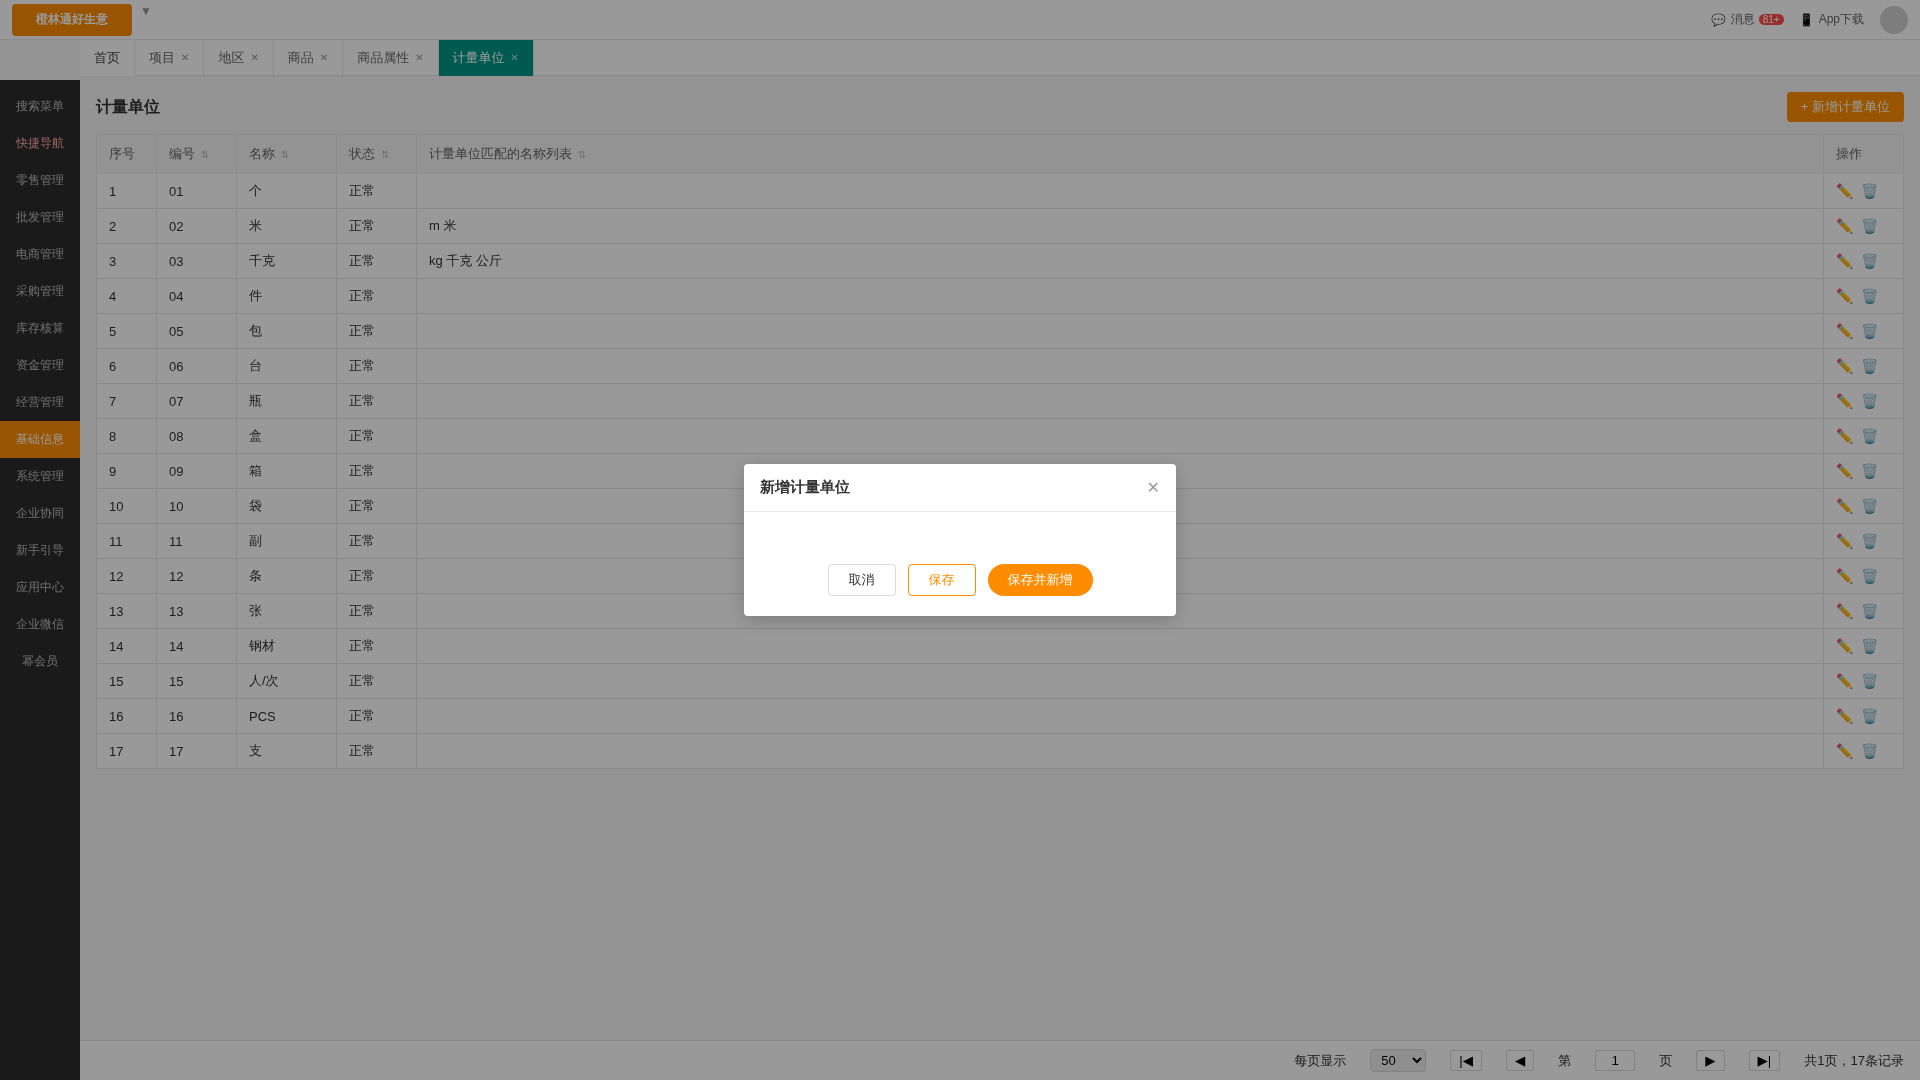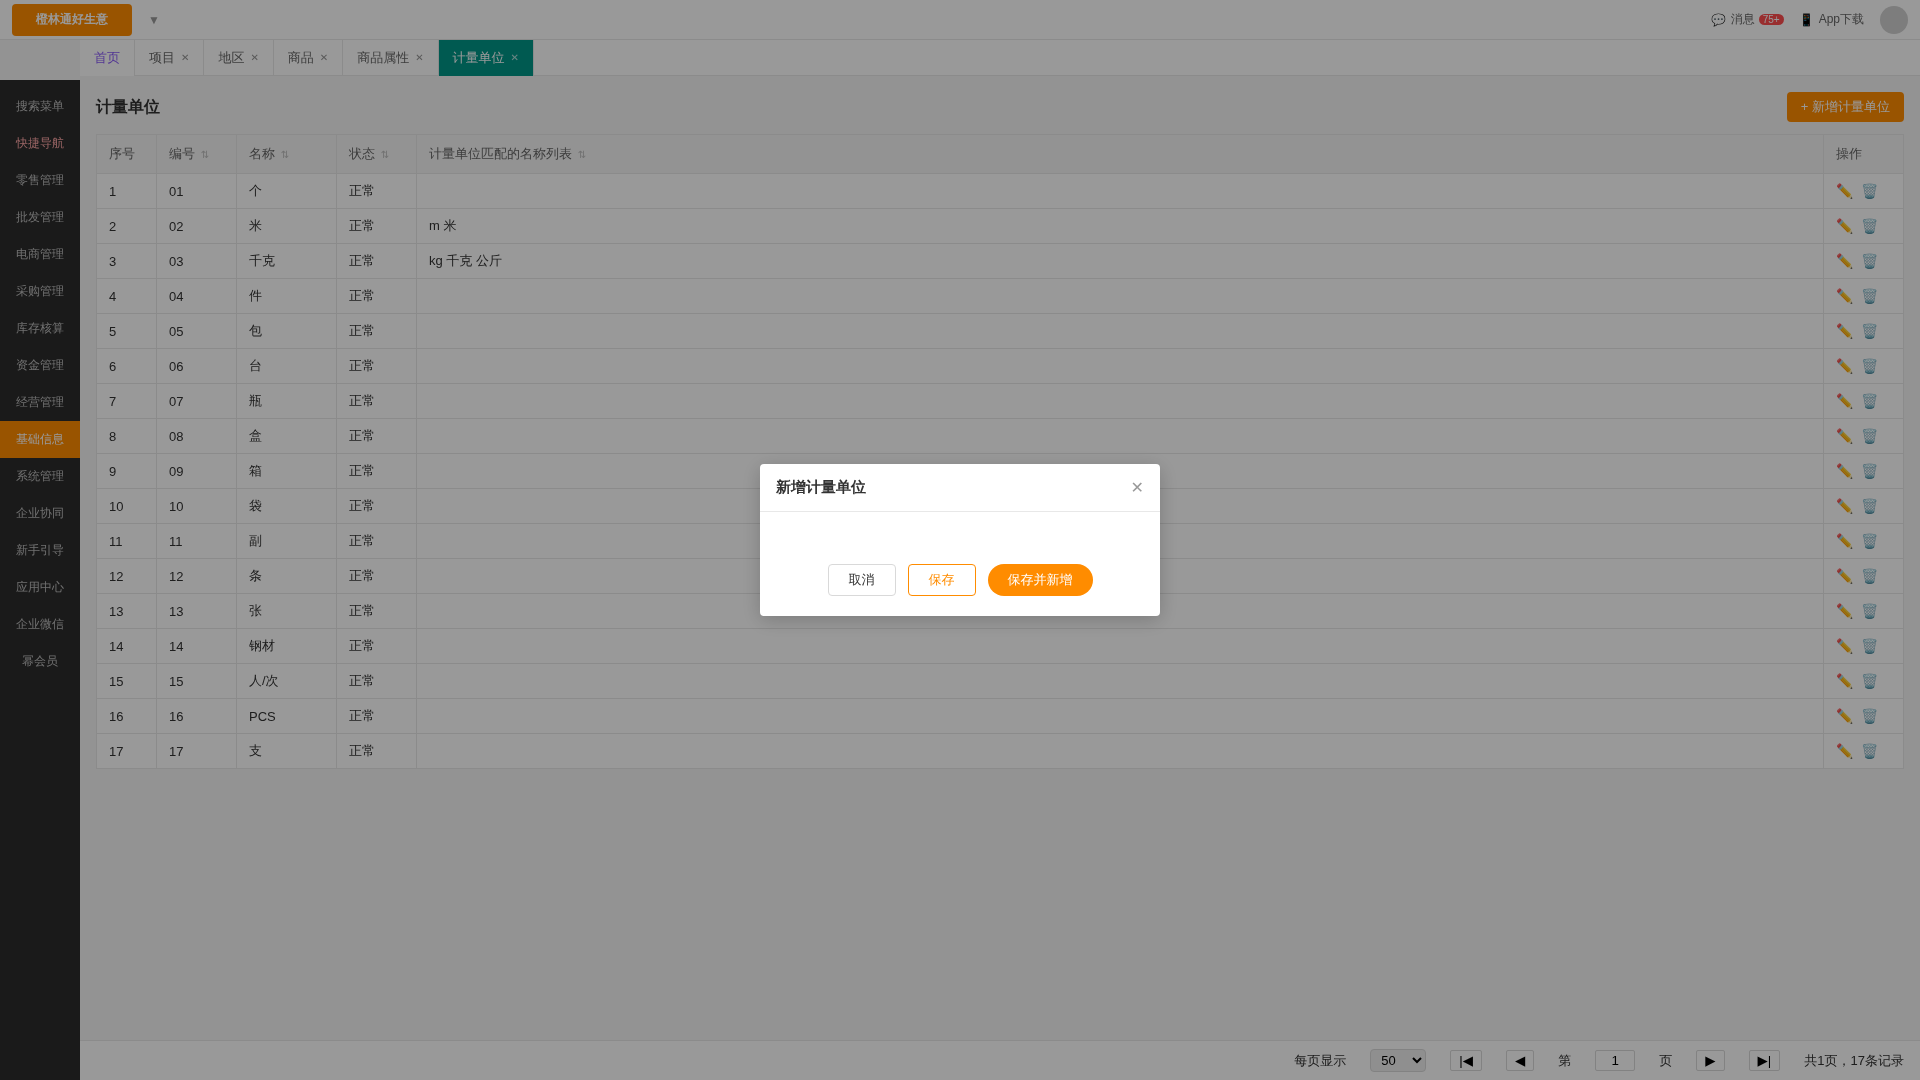--- a/index.html
+++ b/index.html
@@ -1,20 +1,20 @@
 <!DOCTYPE html>
 <html><head>
   <meta charset="utf-8">
   <style>
     * { box-sizing: border-box; margin: 0; padding: 0; }
     body { font-family: 'Microsoft YaHei', Arial, sans-serif; font-size: 13px; background: #f5f5f5; color: #333; height: 1080px; width: 1920px; overflow: hidden; display: flex; flex-direction: column; }
 
     
     .header { height: 40px; background: #fff; display: flex; align-items: center; justify-content: space-between; padding: 0 12px; border-bottom: 1px solid #e8e8e8; flex-shrink: 0; }
-    .header-left { display: flex; align-items: center; gap: 8px; }
+    .header-left { display: flex; align-items: flex-start; }
     .logo { width: 120px; height: 32px; background: #ff8c00; border-radius: 4px; display: flex; align-items: center; justify-content: center; color: #fff; font-weight: bold; font-size: 12px; }
     .header-right { display: flex; align-items: center; gap: 16px; }
     .header-btn { display: flex; align-items: center; gap: 4px; font-size: 12px; color: #666; cursor: pointer; }
     .badge { background: #ff4d4f; color: #fff; border-radius: 10px; padding: 0 4px; font-size: 10px; }
     .avatar { width: 28px; height: 28px; border-radius: 50%; background: #d0d0d0; }
 
     
     .main-layout { display: flex; flex: 1; overflow: hidden; }
 
     
@@ -25,21 +25,21 @@
     .sidebar-nav { color: #fca5a5; font-size: 12px; padding: 10px 4px; text-align: center; cursor: pointer; }
 
     
     .content-area { flex: 1; display: flex; flex-direction: column; overflow: hidden; }
 
     
     .tabs { height: 36px; background: #fff; display: flex; align-items: center; border-bottom: 1px solid #e8e8e8; padding: 0 0; flex-shrink: 0; }
     .tab { display: flex; align-items: center; padding: 0 14px; height: 36px; font-size: 13px; cursor: pointer; color: #666; border-right: 1px solid #e8e8e8; gap: 6px; white-space: nowrap; }
     .tab.active { background: #009688; color: #fff; }
     .tab .close-icon { font-size: 10px; opacity: 0.7; }
-    .tab.home { background: #fff; color: #8b5cf6; }
+    .tab.home { background: #fff; color: #404040; }
 
     
     .page-content { flex: 1; padding: 16px; overflow: auto; position: relative; }
 
     
     .page-title-bar { display: flex; align-items: center; justify-content: space-between; margin-bottom: 12px; }
     .page-title { font-size: 16px; font-weight: bold; color: #333; }
     .add-btn { background: #ff8c00; color: #fff; border: none; padding: 6px 14px; border-radius: 4px; cursor: pointer; font-size: 13px; }
 
     
@@ -52,21 +52,21 @@
     .sort-icon { color: #bbb; font-size: 10px; margin-left: 2px; }
 
     
     .footer { height: 40px; background: #fff; border-top: 1px solid #e8e8e8; display: flex; align-items: center; justify-content: flex-end; padding: 0 16px; gap: 24px; font-size: 13px; flex-shrink: 0; }
     .footer-select { border: 1px solid #d9d9d9; padding: 2px 6px; border-radius: 4px; font-size: 13px; }
     .footer-btn { border: 1px solid #d9d9d9; background: #fff; padding: 2px 8px; cursor: pointer; border-radius: 2px; }
     .footer-input { width: 40px; border: 1px solid #d9d9d9; text-align: center; padding: 2px 4px; border-radius: 2px; }
 
     
     .modal-overlay { position: fixed; top: 0; left: 0; width: 100%; height: 100%; background: rgba(0,0,0,0.4); display: flex; align-items: center; justify-content: center; z-index: 1000; }
-    .modal { background: #fff; border-radius: 4px; width: 400px; box-shadow: 0 4px 20px rgba(0,0,0,0.2); }
+    .modal { background: #fff; border-radius: 4px; width: 432px; box-shadow: 0 4px 20px rgba(0,0,0,0.2); }
     .modal-header { padding: 14px 16px; border-bottom: 1px solid #e8e8e8; display: flex; align-items: center; justify-content: space-between; }
     .modal-title { font-size: 15px; font-weight: bold; color: #333; }
     .modal-close { cursor: pointer; color: #999; font-size: 16px; }
     .modal-body { padding: 24px 24px 16px; }
     .form-row { display: flex; align-items: center; margin-bottom: 20px; }
     .form-label { width: 60px; text-align: right; margin-right: 12px; font-size: 13px; color: #333; }
     .form-label .required { color: #ff4d4f; margin-right: 2px; }
     .form-input { flex: 1; border: none; border-bottom: 1px solid #d9d9d9; padding: 4px 0; font-size: 13px; outline: none; }
     .form-input.focused { border-bottom-color: #ff8c00; }
     .form-input::placeholder { color: #bbb; }
@@ -87,21 +87,21 @@
 
 <div class="header">
   <div class="header-left">
     <div class="logo">橙林通好生意</div>
     <span style="color:#999;font-size:12px;margin-left:8px;">▼</span>
   </div>
   <div class="header-right">
     <div class="header-btn">
       <span>💬</span>
       <span>消息</span>
-      <span class="badge">75+</span>
+      <span class="badge">81+</span>
     </div>
     <div class="header-btn">
       <span>📱</span>
       <span>App下载</span>
     </div>
     <div class="avatar"></div>
   </div>
 </div>
 
 <div class="main-layout">

